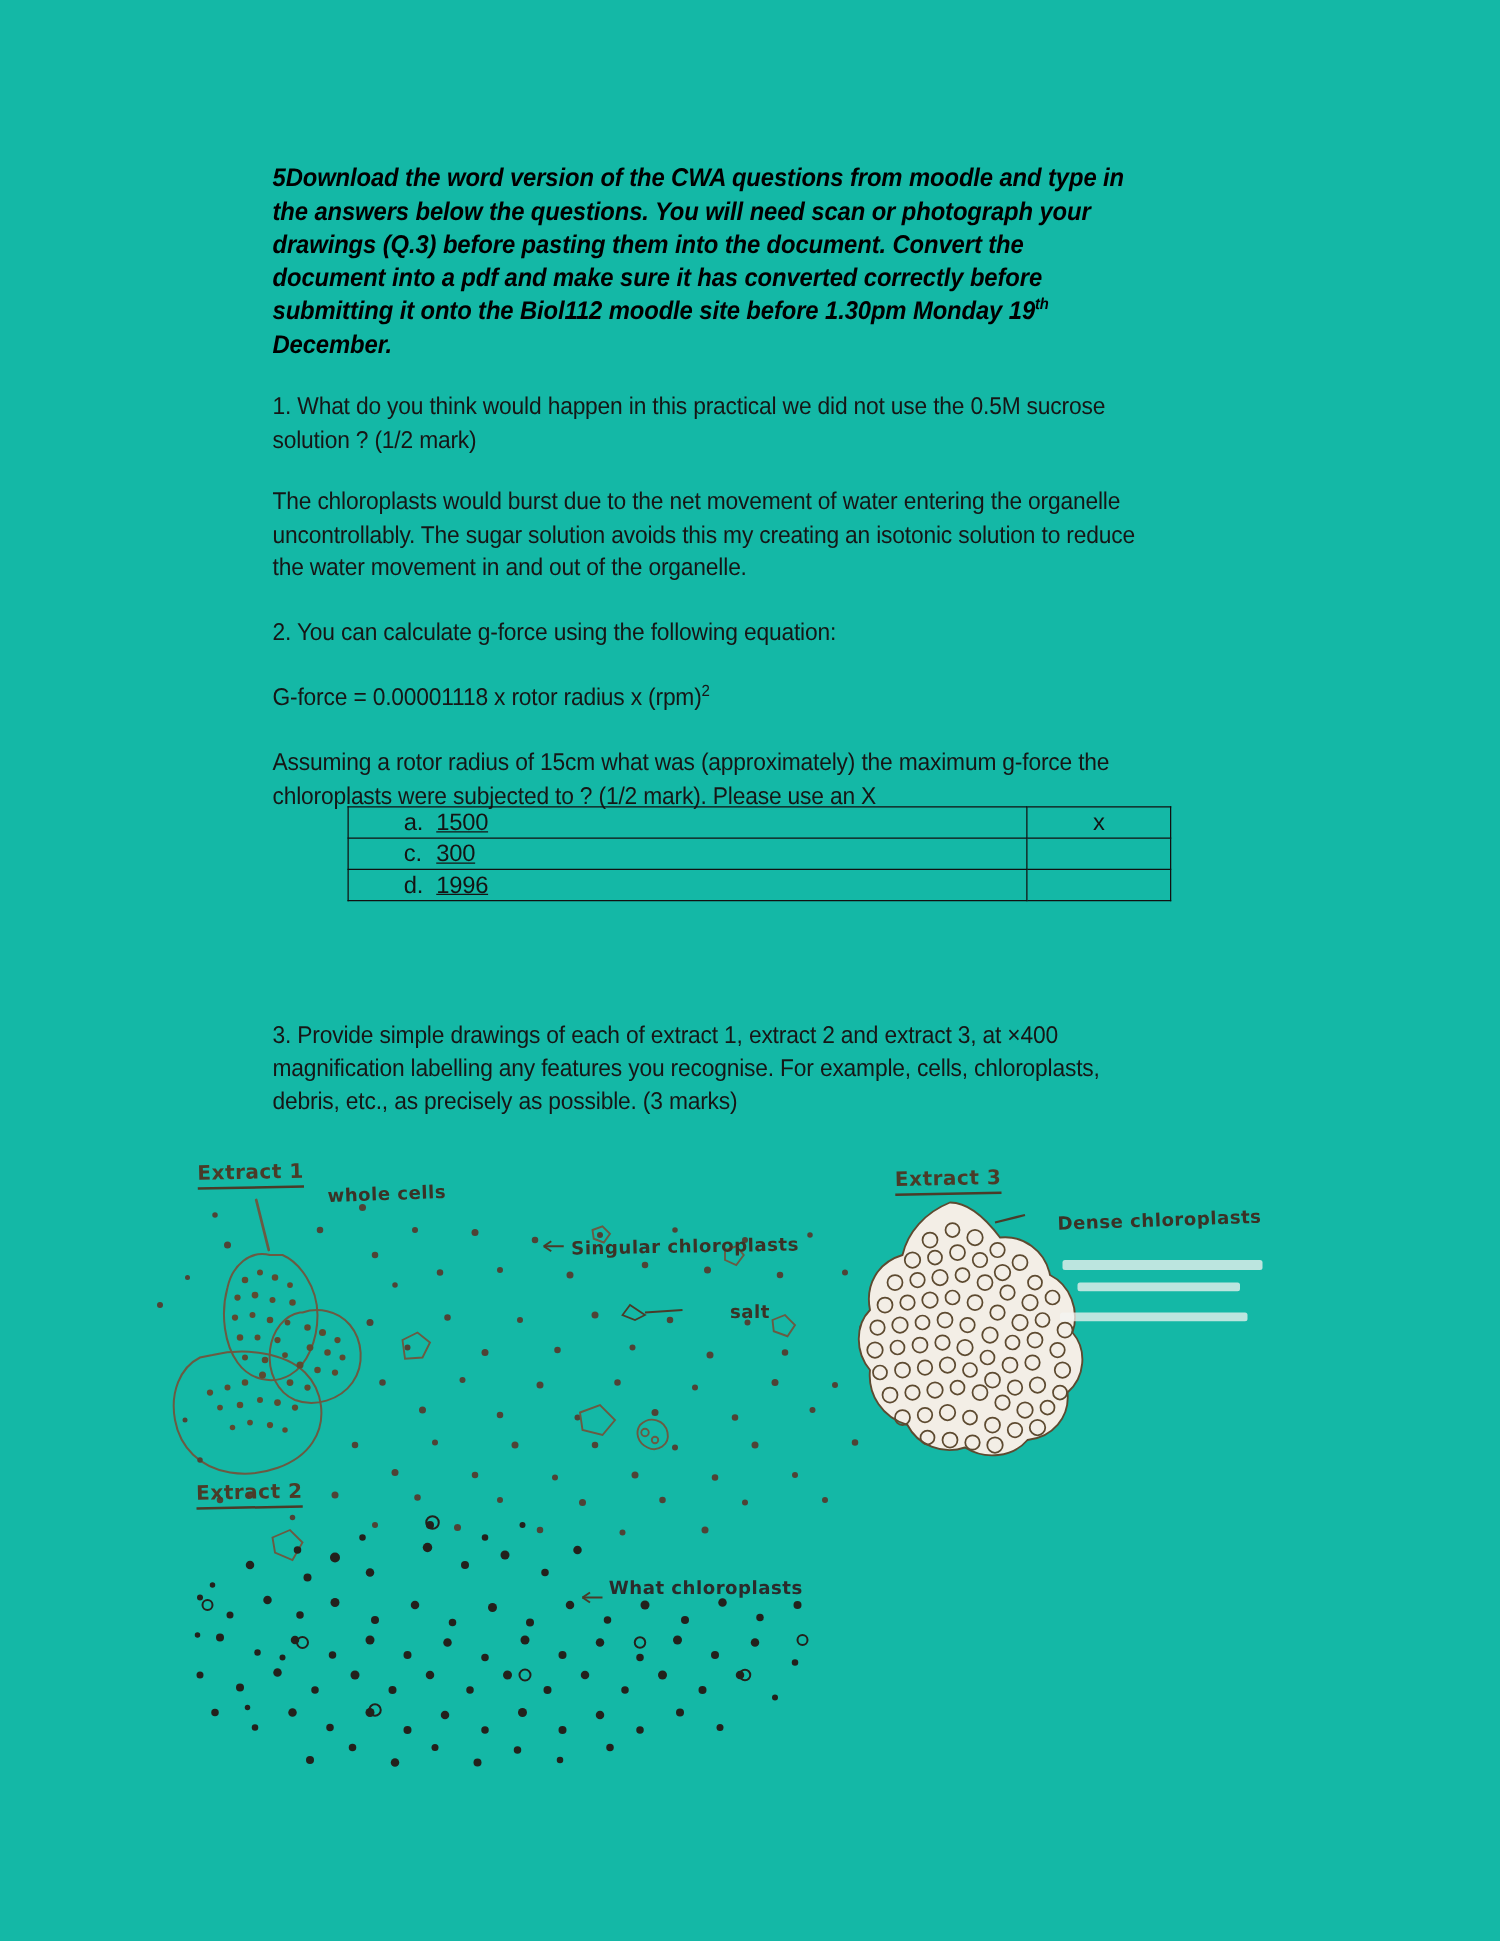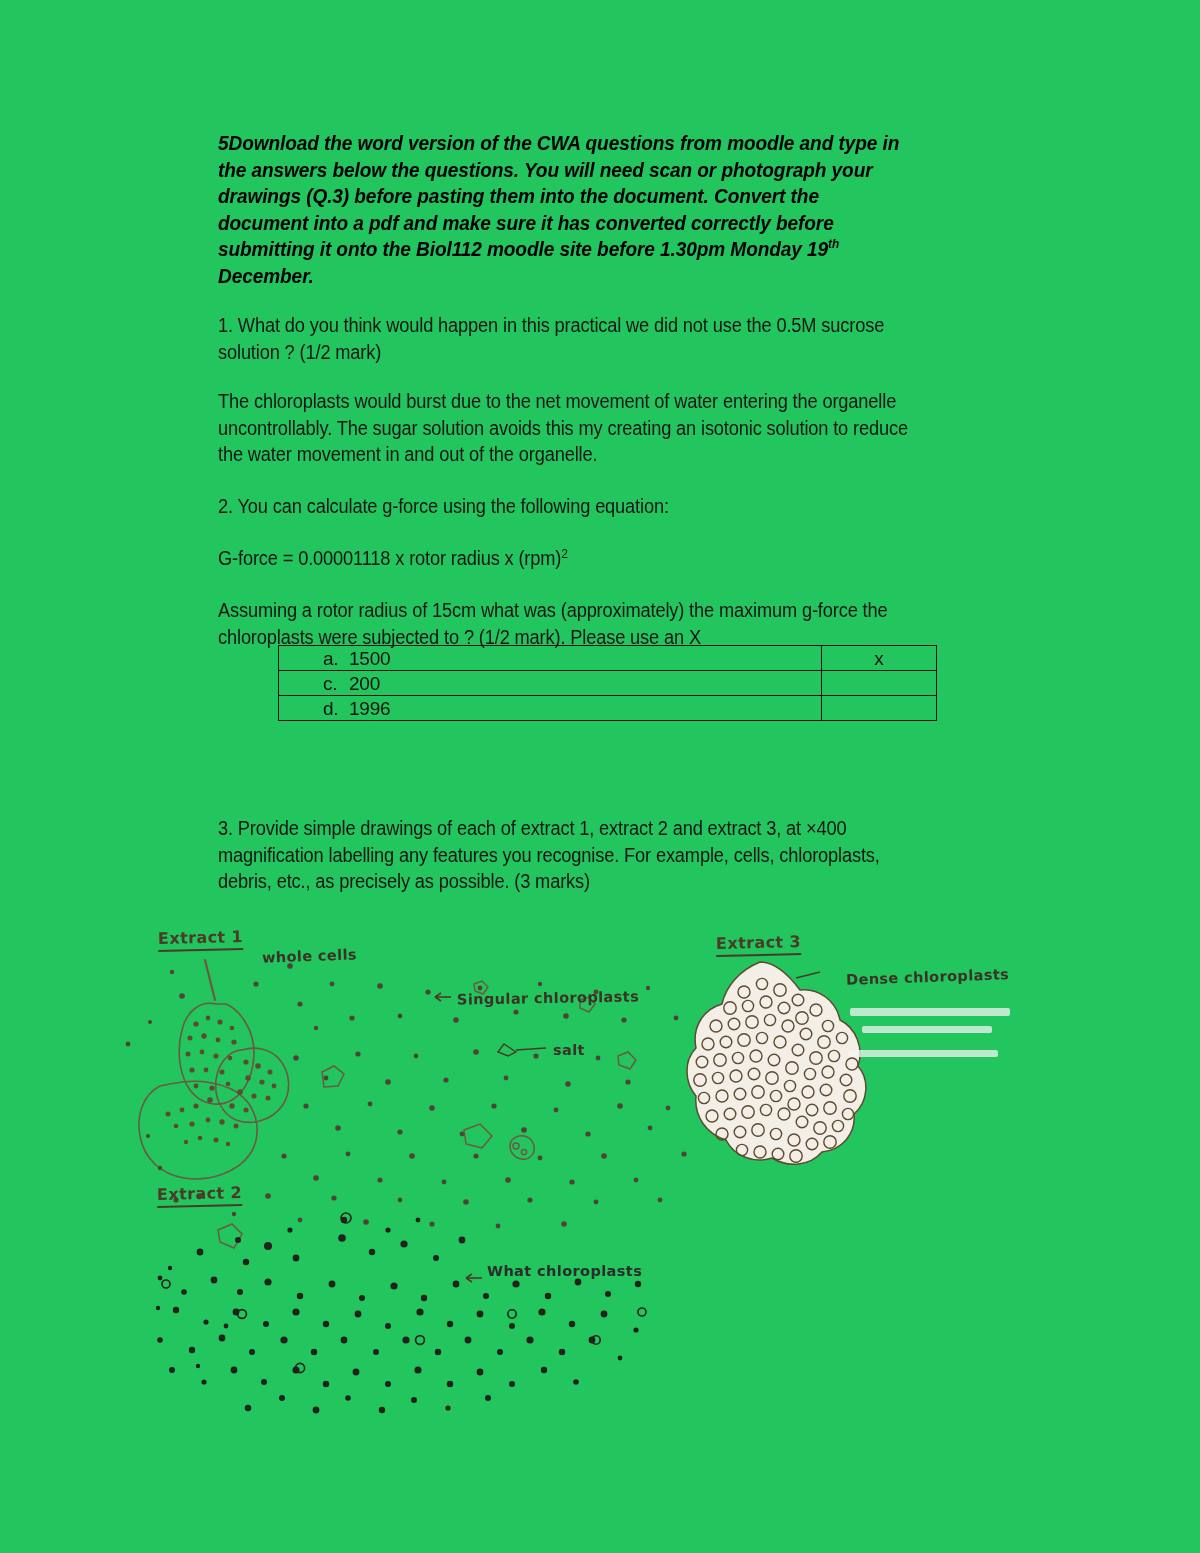--- a/index.html
+++ b/index.html
@@ -11,21 +11,21 @@
     width: 1200px;
     height: 1553px;
     position: relative;
     font-family: "Liberation Sans", sans-serif;
     color: #000000;
     overflow: hidden;
   }
   .page {
     position: absolute;
     inset: 0;
-    background: #22c55e;
+    background: #14b8a6;
   }
 
   
   .instructions {
     position: absolute;
     left: 218px;
     top: 130px;
     width: 745px;
     font-family: "Liberation Sans Narrow", "Liberation Sans", sans-serif;
     font-weight: bold;
@@ -82,20 +82,21 @@
     padding: 1px 4px;
     font-size: 19px;
     letter-spacing: -0.2px;
     line-height: 21px;
     color: #141414;
   }
   .answer-table td.opt {
     width: 494px;
     text-align: left;
     padding-left: 44px;
+    text-decoration: underline;
   }
   .answer-table td.opt .marker {
     display: inline-block;
     width: 26px;
   }
   .answer-table td.mark {
     width: 106px;
     text-align: center;
   }
 
@@ -127,21 +128,21 @@
     color: #3b3226;
     line-height: 16px;
   }
   .hand-label.dark {
     color: #2b2b2b;
   }
 
   #lbl-extract1 { left: 158px; top: 28px; }
   #lbl-whole-cells { left: 262px; top: 48px; transform: rotate(-2deg); }
   #lbl-singular { left: 457px; top: 90px; transform: rotate(-1deg); }
-  #lbl-salt { left: 553px; top: 142px; }
+  #lbl-salt { left: 584px; top: 142px; }
   #lbl-extract2 { left: 157px; top: 284px; }
   #lbl-free { left: 487px; top: 363px; }
   #lbl-extract3 { left: 716px; top: 33px; }
   #lbl-dense { left: 846px; top: 69px; transform: rotate(-2deg); }
 
   svg.draw {
     position: absolute;
     left: 0;
     top: 0;
     width: 1200px;
@@ -173,21 +174,21 @@
 
   <div class="para" id="q2b-text">Assuming a rotor radius of 15cm what was (approximately) the maximum g-force the chloroplasts were subjected to ? (1/2 mark). Please use an X</div>
 
   <table class="answer-table">
     <tbody>
       <tr>
         <td class="opt"><span class="marker">a.</span><span>1500</span></td>
         <td class="mark">x</td>
       </tr>
       <tr>
-        <td class="opt"><span class="marker">c.</span><span>200</span></td>
+        <td class="opt"><span class="marker">c.</span><span>300</span></td>
         <td class="mark"></td>
       </tr>
       <tr>
         <td class="opt"><span class="marker">d.</span><span>1996</span></td>
         <td class="mark"></td>
       </tr>
     </tbody>
   </table>
 
   <div class="para" id="q3-text">3. Provide simple drawings of each of extract 1, extract 2 and extract 3, at ×400 magnification  labelling any features you recognise. For example, cells, chloroplasts, debris, etc., as precisely as possible. (3 marks)</div>

